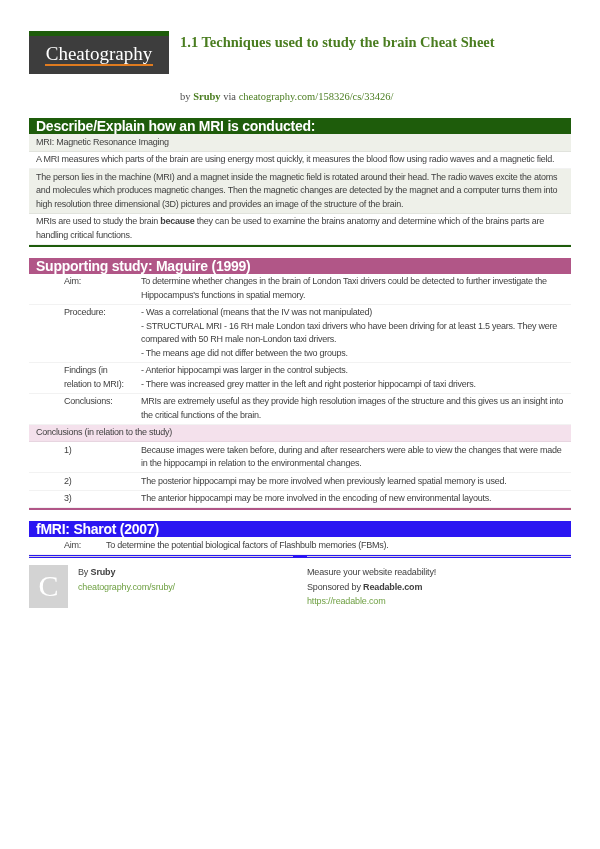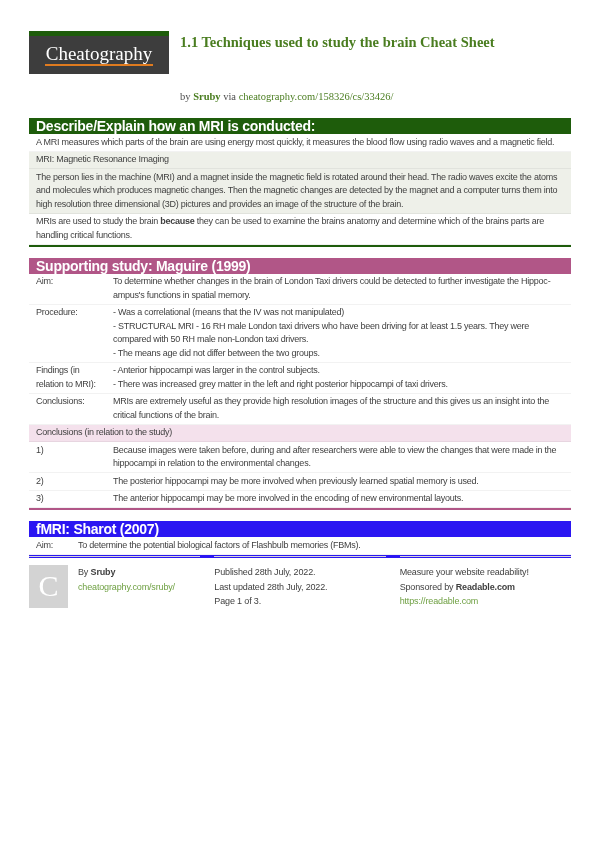--- a/index.html
+++ b/index.html
@@ -40,21 +40,21 @@
   .card.pink   .card-header { background:var(--pink-header,#b15687); }
   .card.blue   .card-header { background:var(--blue-header,#2b16f2); }
   .card.green { border-bottom:2px solid var(--green-header,#1e5c0b); }
   .card.pink  { border-bottom:2px solid var(--pink-header,#b15687); }
   .card.blue  { border-bottom:3px solid var(--blue-header,#2b16f2); }
 
   .row { padding:1.5px 7px; line-height:13.5px; border-bottom:1px solid rgba(0,0,0,0.05); }
   .card.green .row.tint { background:var(--green-tint,#eef0e9); }
 
   .lrow { display:flex; border-bottom:1px solid rgba(0,0,0,0.05); }
-  .lrow .label { width:84px; flex:none; padding:1.5px 4px 1.5px 7px; line-height:13.5px; }
+  .lrow .label { width:84px; flex:none; padding:1.5px 4px 1.5px 7px; line-height:13.5px;margin-left:28px; }
   .lrow .val   { flex:1; padding:1.5px 7px 1.5px 0; line-height:13.5px; }
   .card.blue .lrow .label { width:49px; }
   .band { padding:1.5px 7px; line-height:13.5px; border-bottom:1px solid rgba(0,0,0,0.05); }
   .card.pink .band { background:var(--pink-tint,#f4e1ec); }
   b { font-weight:bold; }
 
   
   .footer {
     position:absolute; left:29px; right:29px; top:556px;
     display:flex; gap:14px; font-size:9px; letter-spacing:-0.15px;
@@ -84,22 +84,22 @@
           <span>by</span>
           <a>Sruby</a>
           <span>via</span>
           <a class="url">cheatography.com/158326/cs/33426/</a>
         </div>
       </div>
     </div>
 
     <div class="card green">
       <div class="card-header">Describe/Explain how an MRI is conducted:</div>
+      <div class="row tint">MRI: Magnetic Resonance Imaging</div>
       <div class="row">A MRI measures which parts of the brain are using energy most quickly, it measures the blood flow using radio waves and a magnetic field.</div>
-      <div class="row tint">MRI: Magnetic Resonance Imaging</div>
       <div class="row tint">The person lies in the machine (MRI) and a magnet inside the magnetic field is rotated around their head. The radio waves excite the atoms and molecules which produces magnetic changes. Then the magnetic changes are detected by the magnet and a computer turns them into high resolution three dimensional (3D) pictures and provides an image of the structure of the brain.</div>
       <div class="row"><span>MRIs are used to study the brain </span><b>because</b><span> they can be used to examine the brains anatomy and determine which of the brains parts are handling critical functions.</span></div>
     </div>
 
     <div class="card pink">
       <div class="card-header">Supporting study: Maguire (1999)</div>
 
       <div class="lrow tint">
         <div class="label">Aim:</div>
         <div class="val">
@@ -159,23 +159,18 @@
 
   <div class="footer">
     <div class="fcol fcol-author">
       <div class="avatar">C</div>
       <div>
         <div><span>By </span><b>Sruby</b></div>
         <a>cheatography.com/sruby/</a>
       </div>
     </div>
     <div class="fcol">
-      <div>Published 28th July, 2022.</div>
-      <div>Last updated 28th July, 2022.</div>
-      <div>Page 1 of 3.</div>
-    </div>
-    <div class="fcol">
       <div>Measure your website readability!</div>
       <div><span>Sponsored by </span><b>Readable.com</b></div>
       <a>https://readable.com</a>
     </div>
   </div>
 </div>
 
 </body></html>

